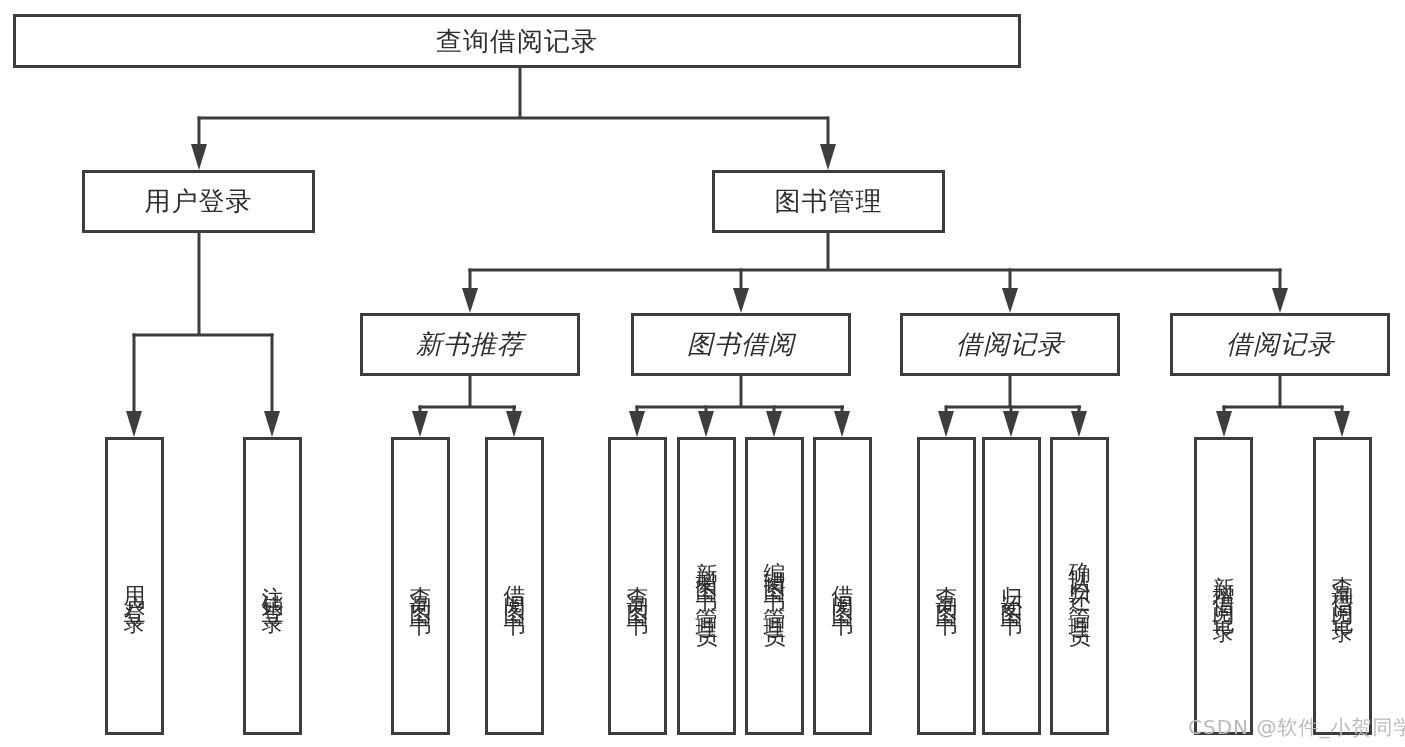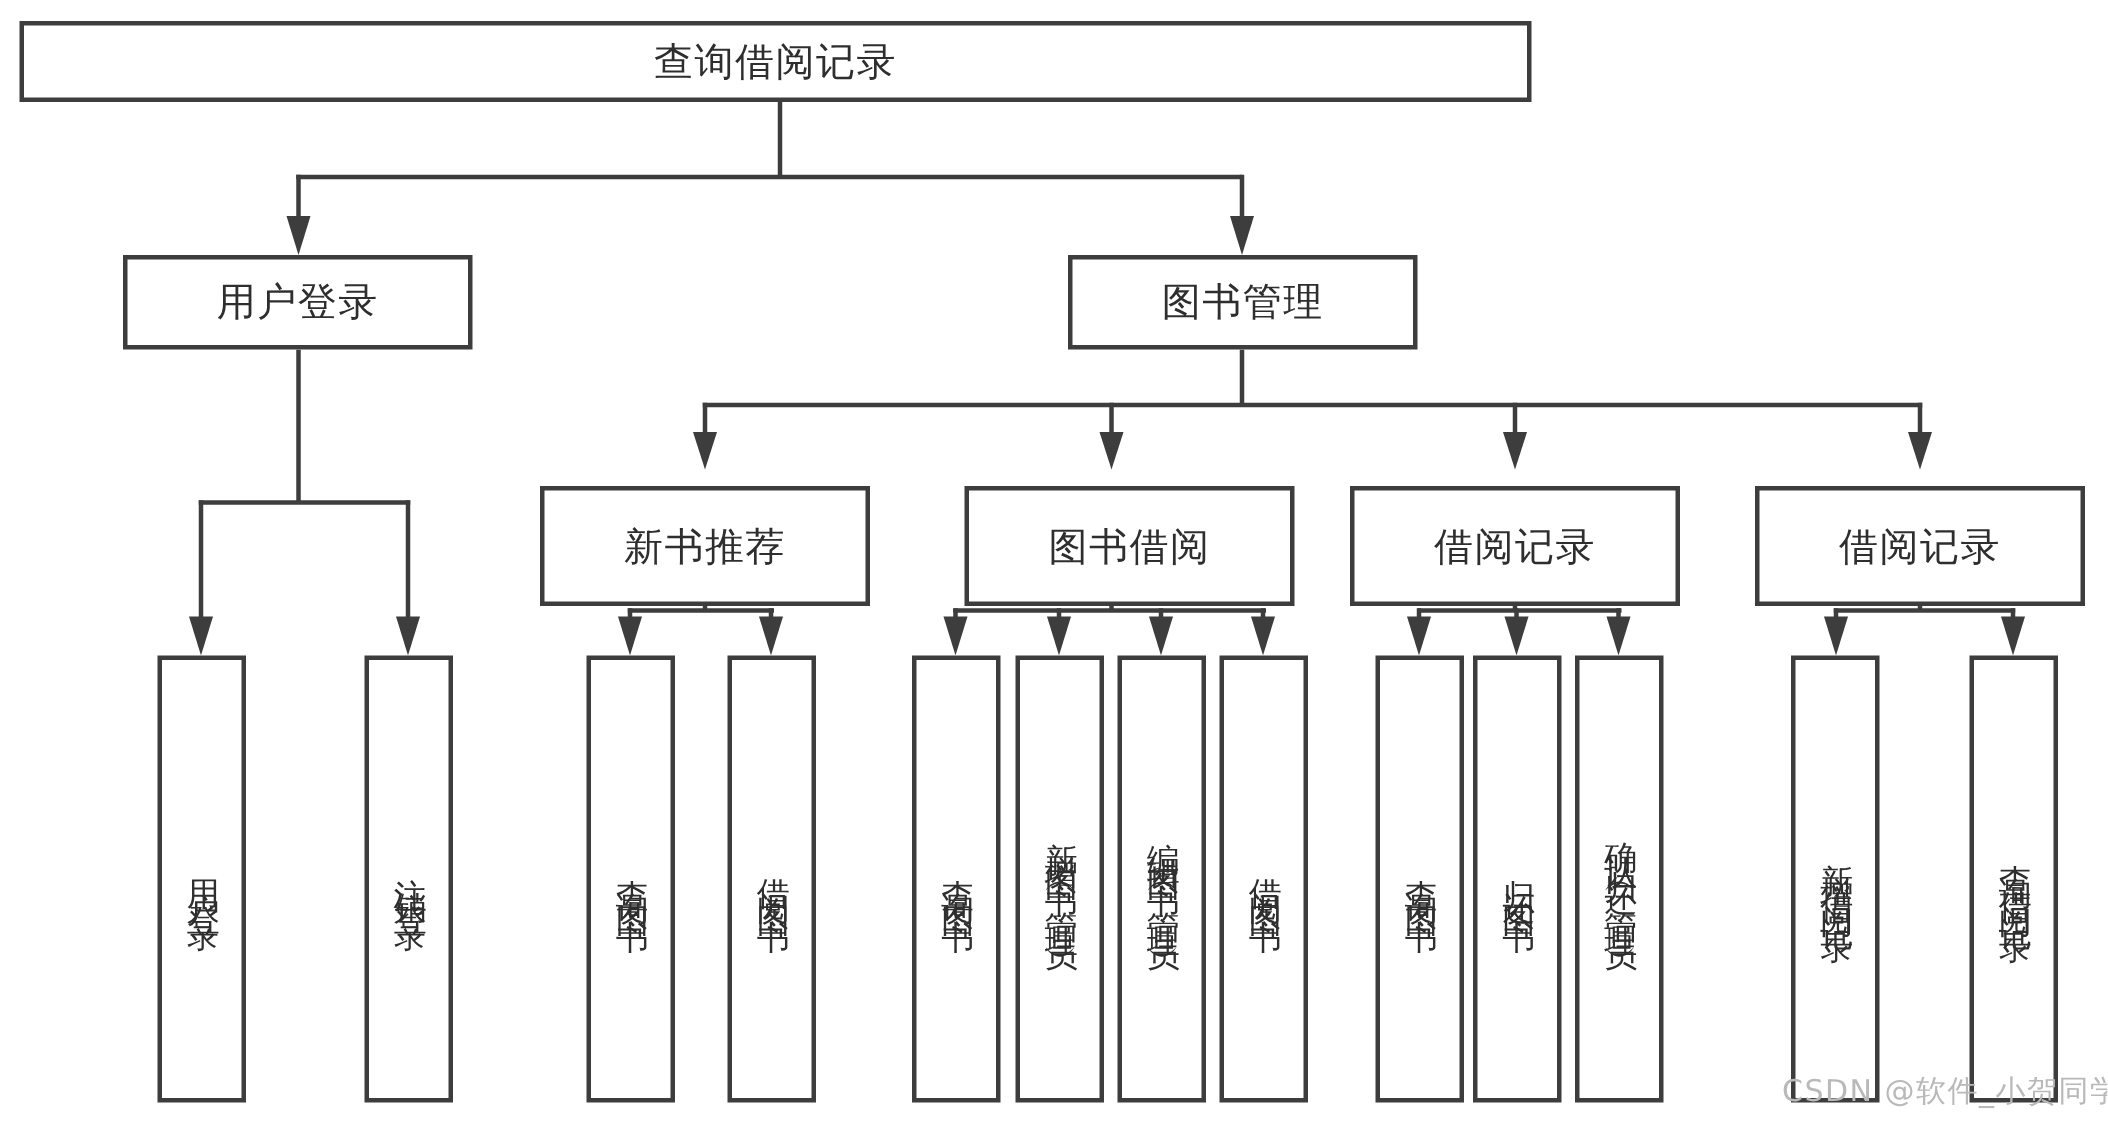--- a/index.html
+++ b/index.html
@@ -29,21 +29,21 @@
   .box.v span {
     writing-mode: vertical-rl;
     font-size: 22px;
     letter-spacing: 0.42em;
     line-height: 1;
     white-space: nowrap;
   }
   
   .root   { left: 13px;  top: 14px;  width: 1008px; height: 54px; }
   .lvl2   { top: 170px;  width: 233px; height: 63px; }
-  .lvl3   { top: 324px;  width: 220px; height: 80px; }
+  .lvl3   { top: 313px;  width: 220px; height: 63px; font-style: italic; }
   .leaf   { top: 437px;  width: 59px;  height: 298px; }
   .watermark {
     position: absolute;
     left: 1188px;
     top: 714px;
     font-size: 20px;
     color: #b9b9b9;
     letter-spacing: 1px;
     white-space: nowrap;
   }
@@ -129,21 +129,21 @@
   <div class="box h lvl2" style="left:82px;">
     <span>用户登录</span>
   </div>
   <div class="box h lvl2" style="left:712px;">
     <span>图书管理</span>
   </div>
 
   <div class="box h lvl3" style="left:360px;">
     <span>新书推荐</span>
   </div>
-  <div class="box h lvl3" style="left:631px;margin-left:12px;">
+  <div class="box h lvl3" style="left:631px;">
     <span>图书借阅</span>
   </div>
   <div class="box h lvl3" style="left:900px;">
     <span>借阅记录</span>
   </div>
   <div class="box h lvl3" style="left:1170px;">
     <span>借阅记录</span>
   </div>
 
   <div class="box v leaf" style="left:105px;">

